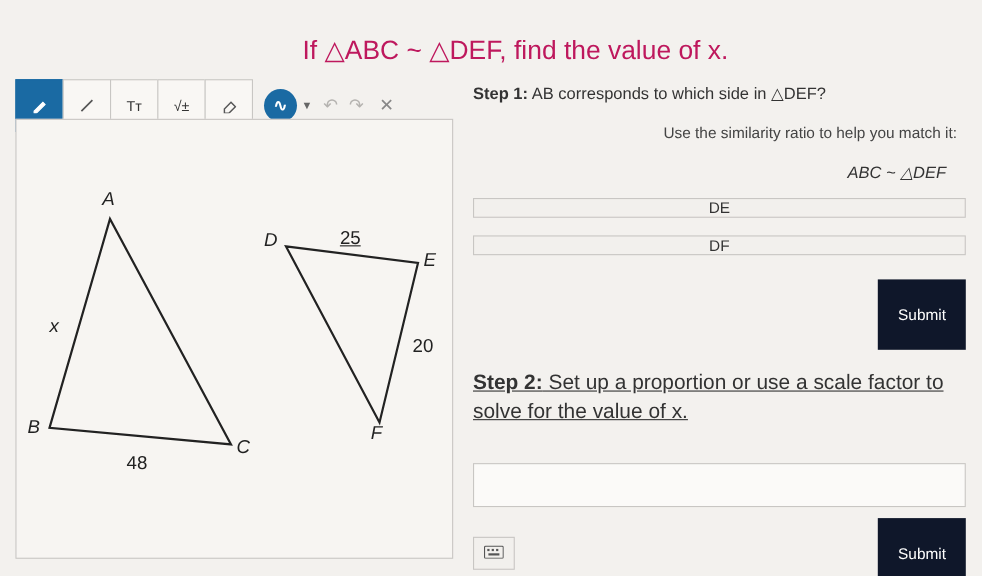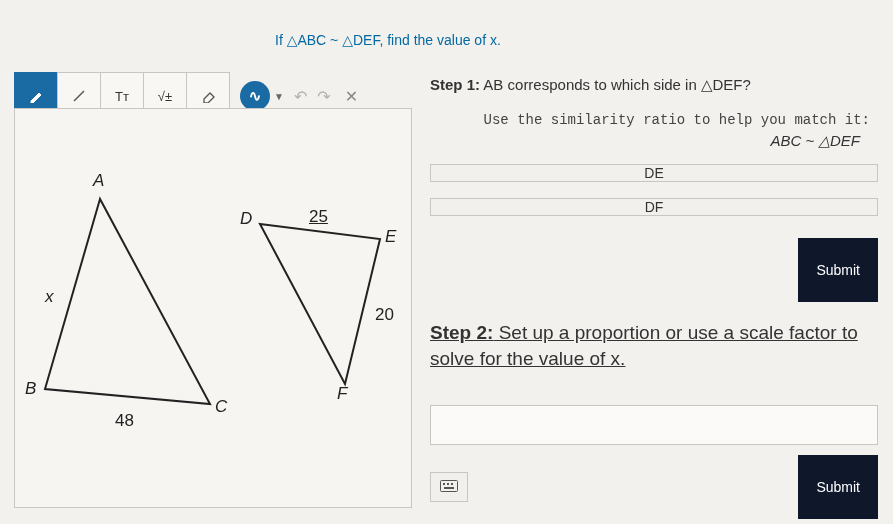--- a/index.html
+++ b/index.html
@@ -8,22 +8,22 @@
     background: #f3f1ee;
     width: 893px;
     height: 524px;
     overflow: hidden;
     color: #333;
   }
   .title {
     position: absolute;
     left: 275px;
     top: 32px;
-    font-size: 14px;
-    color: #0369a1;
+    font-size: 24px;
+    color: #be185d;
   }
   .toolbar {
     position: absolute;
     left: 14px;
     top: 72px;
     display: flex;
     align-items: center;
     gap: 0;
   }
   .tool {
@@ -73,27 +73,26 @@
     width: 448px;
   }
   .step1-label { font-size: 15px; color:#333; }
   .step1-label b { font-weight: bold; text-align: center; }
   .hint-line {
     font-size: 14px;
     color:#444;
     text-align: right;
     margin-top: 18px;
     padding-right: 8px;
-    font-family: Liberation Mono, monospace;
   }
   .hint-eq {
     font-size: 15px;
     font-style: italic;
     text-align: right;
-    margin-top: 4px;
+    margin-top: 20px;
     padding-right: 18px;
   }
   .choices {
     display: flex;
     gap: 16px;
     margin-top: 14px;
     flex-direction: column;
   }
   .choice {
     flex: 1;

